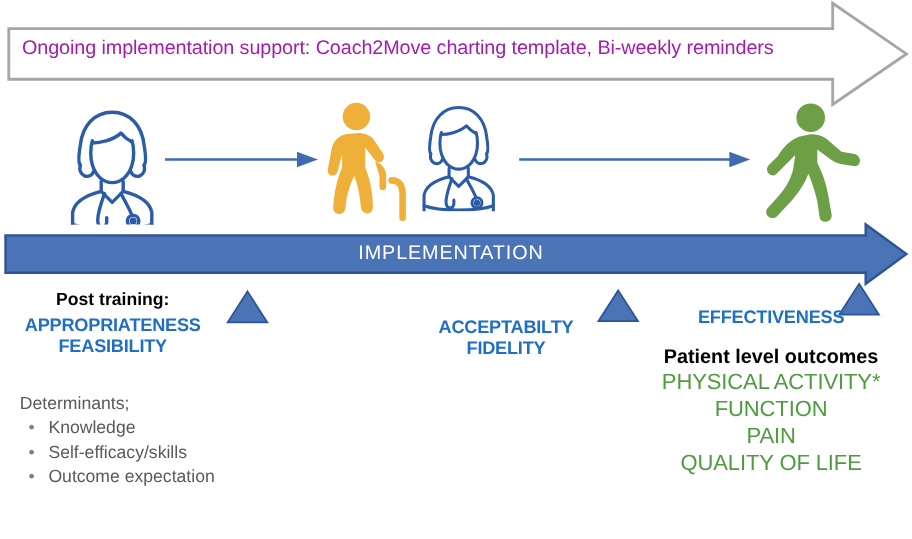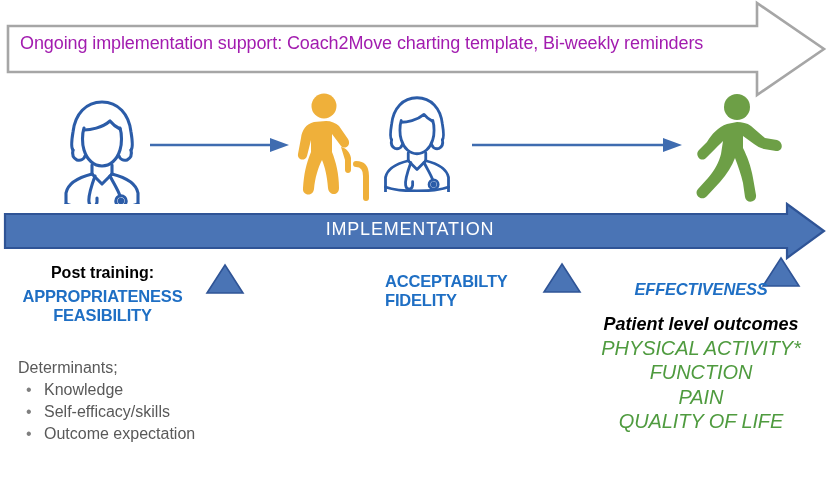--- a/index.html
+++ b/index.html
@@ -117,32 +117,31 @@
   }
   #determinants-list li .bullet-dot {
     position: absolute;
     left: 8px;
     top: 0px;
     color: #7f7f7f;
   }
 
   #stage2-block {
     left: 385px;
-    top: 272px;
+    top: 289px;
     width: 150px;
-    text-align: left;
+    text-align: center;
   }
   .stage2-line { font-size: 16.5px; letter-spacing: -0.2px; }
 
   #stage3-block {
     left: 580px;
     top: 280px;
     width: 242px;
     text-align: center;
-    font-style: italic;
   }
   #stage3-effectiveness { font-size: 16.5px; letter-spacing: -0.2px; }
   #stage3-patient { font-size: 18px; margin-top: 15px; }
   .stage3-outcome { font-size: 20px; letter-spacing: -0.1px; margin-top: 1px; }
 </style>
 </head>
 <body>
 
 <div id="canvas">
 

